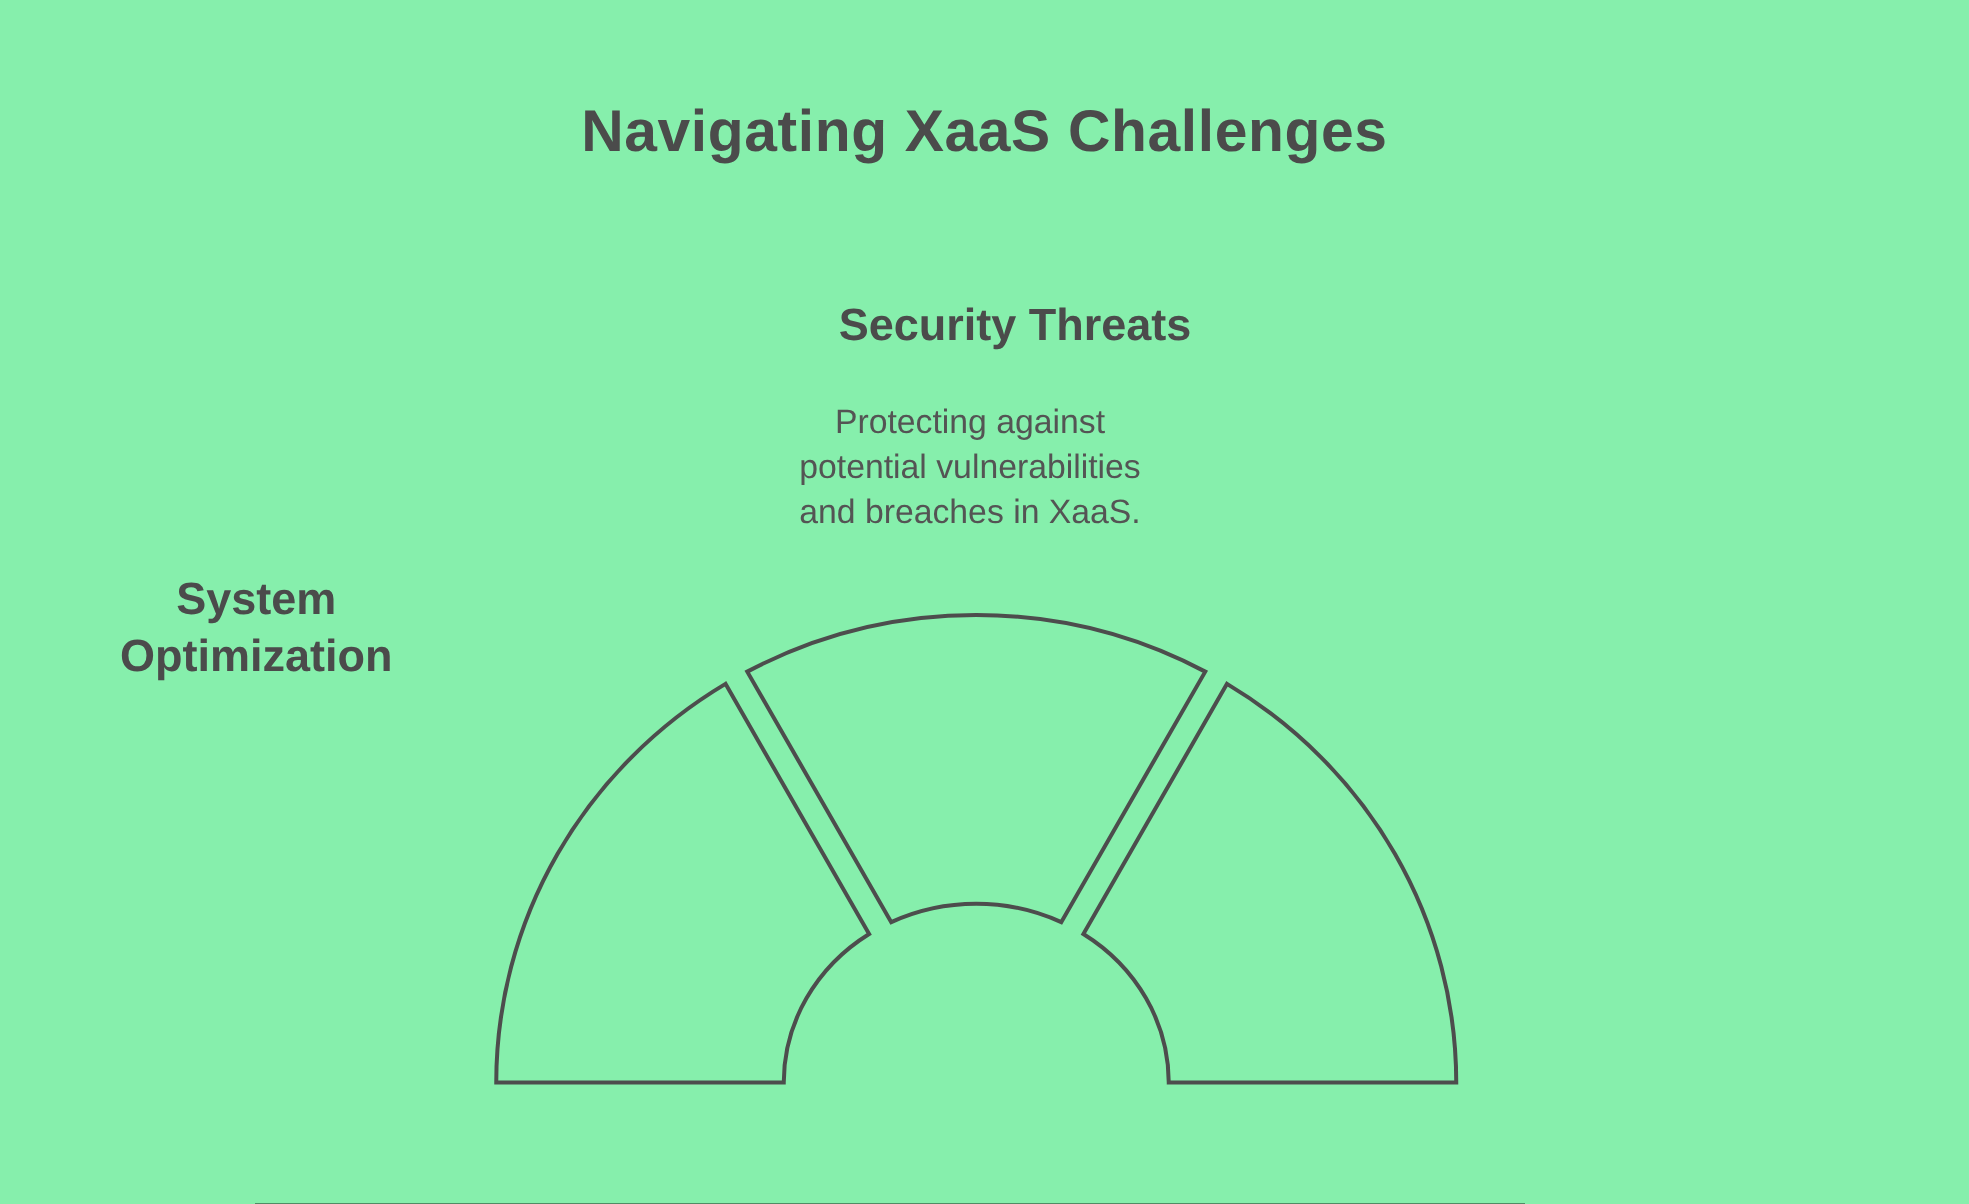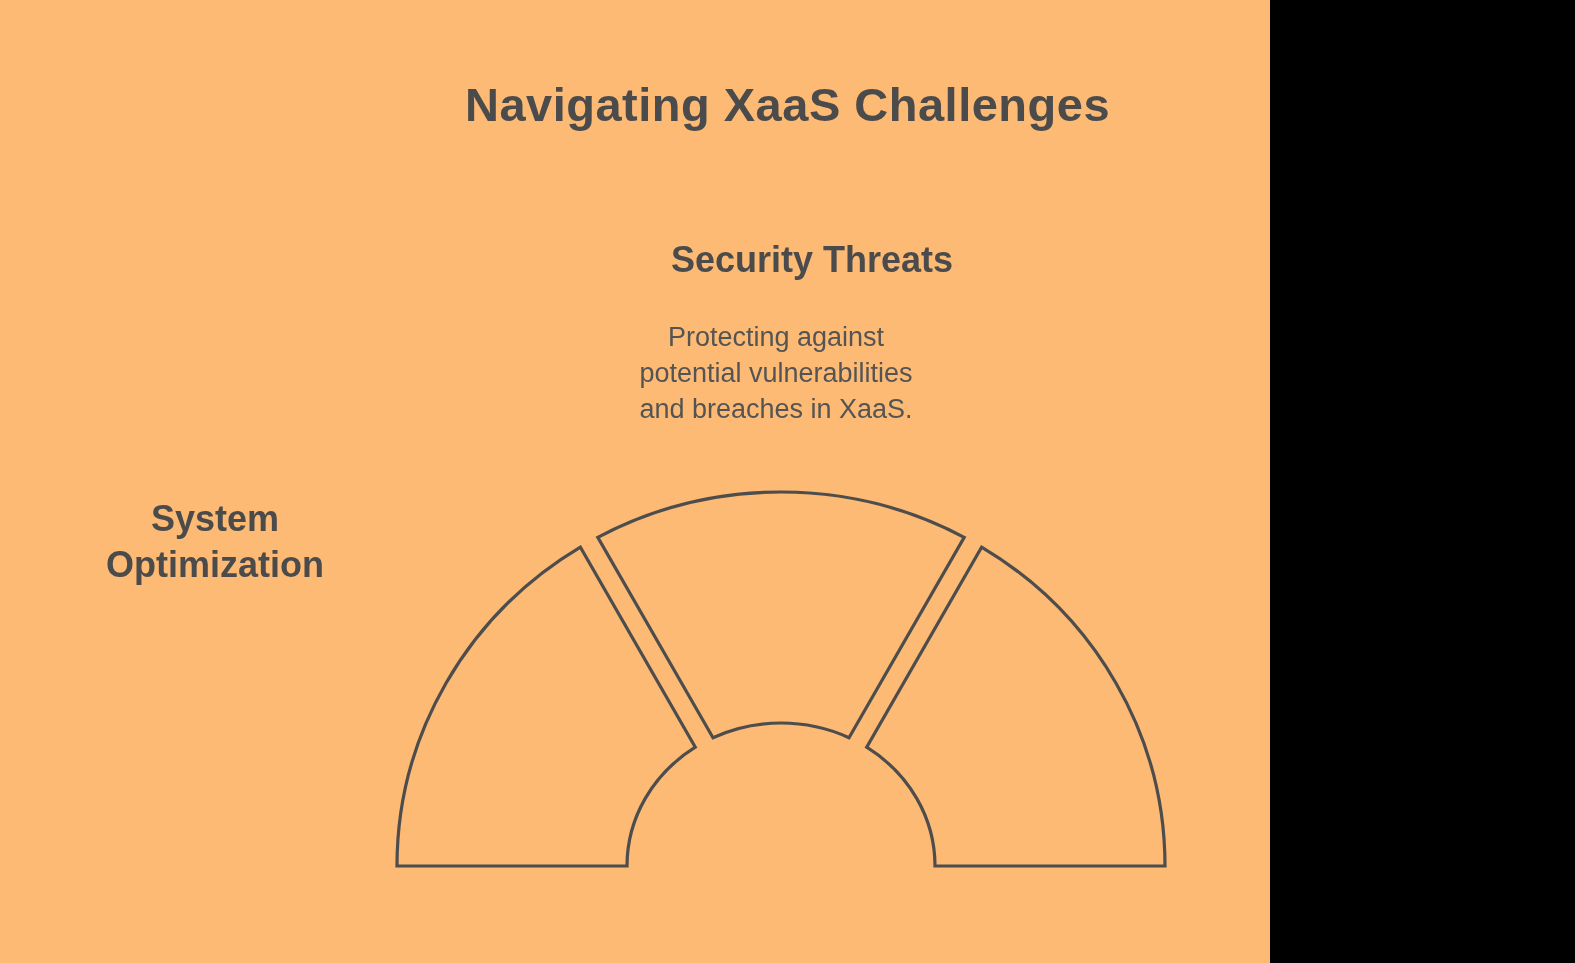--- a/index.html
+++ b/index.html
@@ -2,23 +2,23 @@
 <html><head>
 <meta charset="utf-8">
 <style>
   html, body {
     margin: 0;
     padding: 0;
     background: #000000;
   }
   .canvas {
     position: relative;
-    width: 1270px;
+    width: 1575px;
     height: 963px;
-    background: #fdba74;
+    background: #86efac;
     overflow: hidden;
     font-family: "Liberation Sans", sans-serif;
     text-decoration: underline;
   }
   .diagram-title {
     position: absolute;
     top: 79px;
     left: 0;
     width: 1575px;
     text-align: center;
@@ -43,21 +43,21 @@
     text-align: center;
     font-size: 27px;
     font-weight: normal;
     line-height: 36px;
     color: #545454;
     white-space: pre-line;
     width: 400px;
   }
   .heading-security { top: 237px; left: 612px; }
   .desc-security    { top: 319px; left: 576px; }
-  .heading-system   { top: 456px; left: 15px; margin-top: 40px;   }
+  .heading-system   { top: 456px; left: 5px;   }
   .desc-system      { top: 575px; left: 2px;   }
   .heading-billing  { top: 456px; left: 1152px;}
   .desc-billing     { top: 575px; left: 1150px;}
   .donut-svg {
     position: absolute;
     top: 0;
     left: 0;
   }
   .donut-svg path {
     fill: none;

